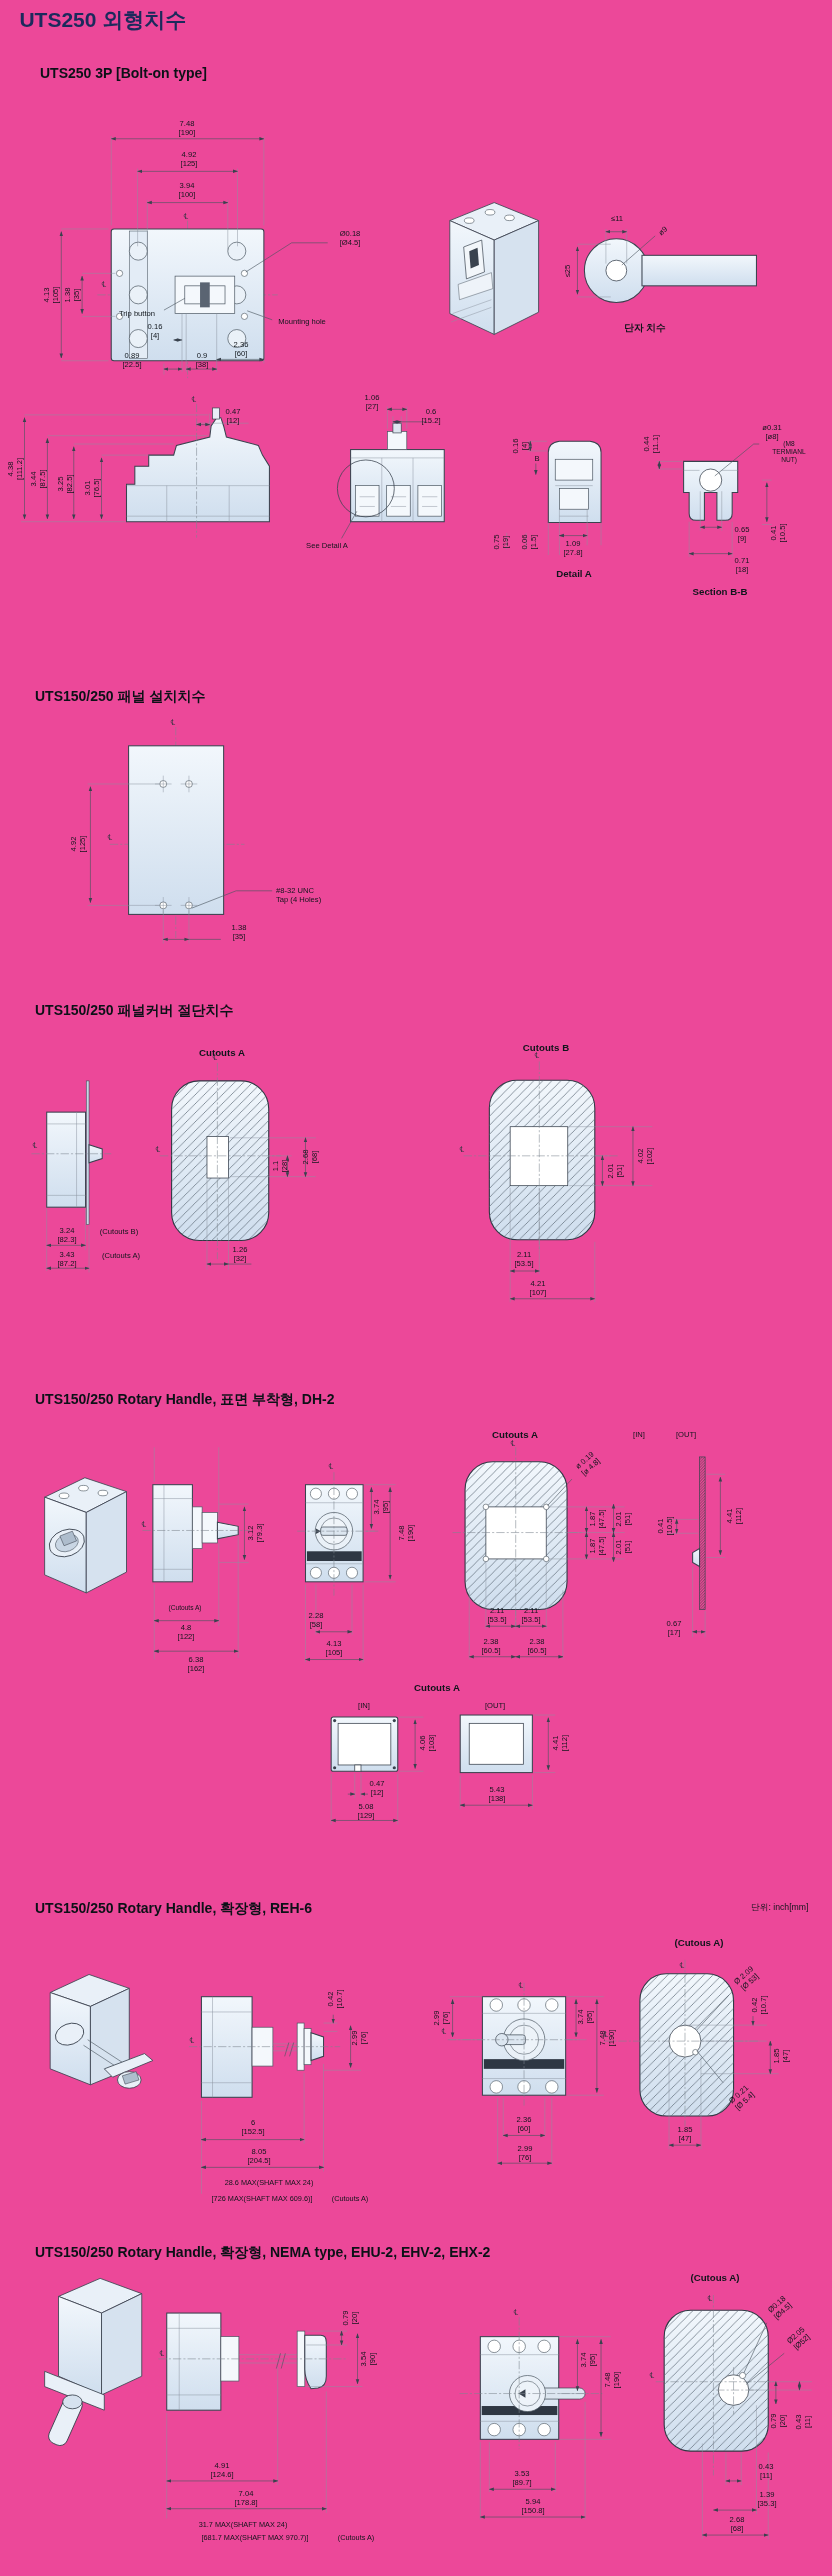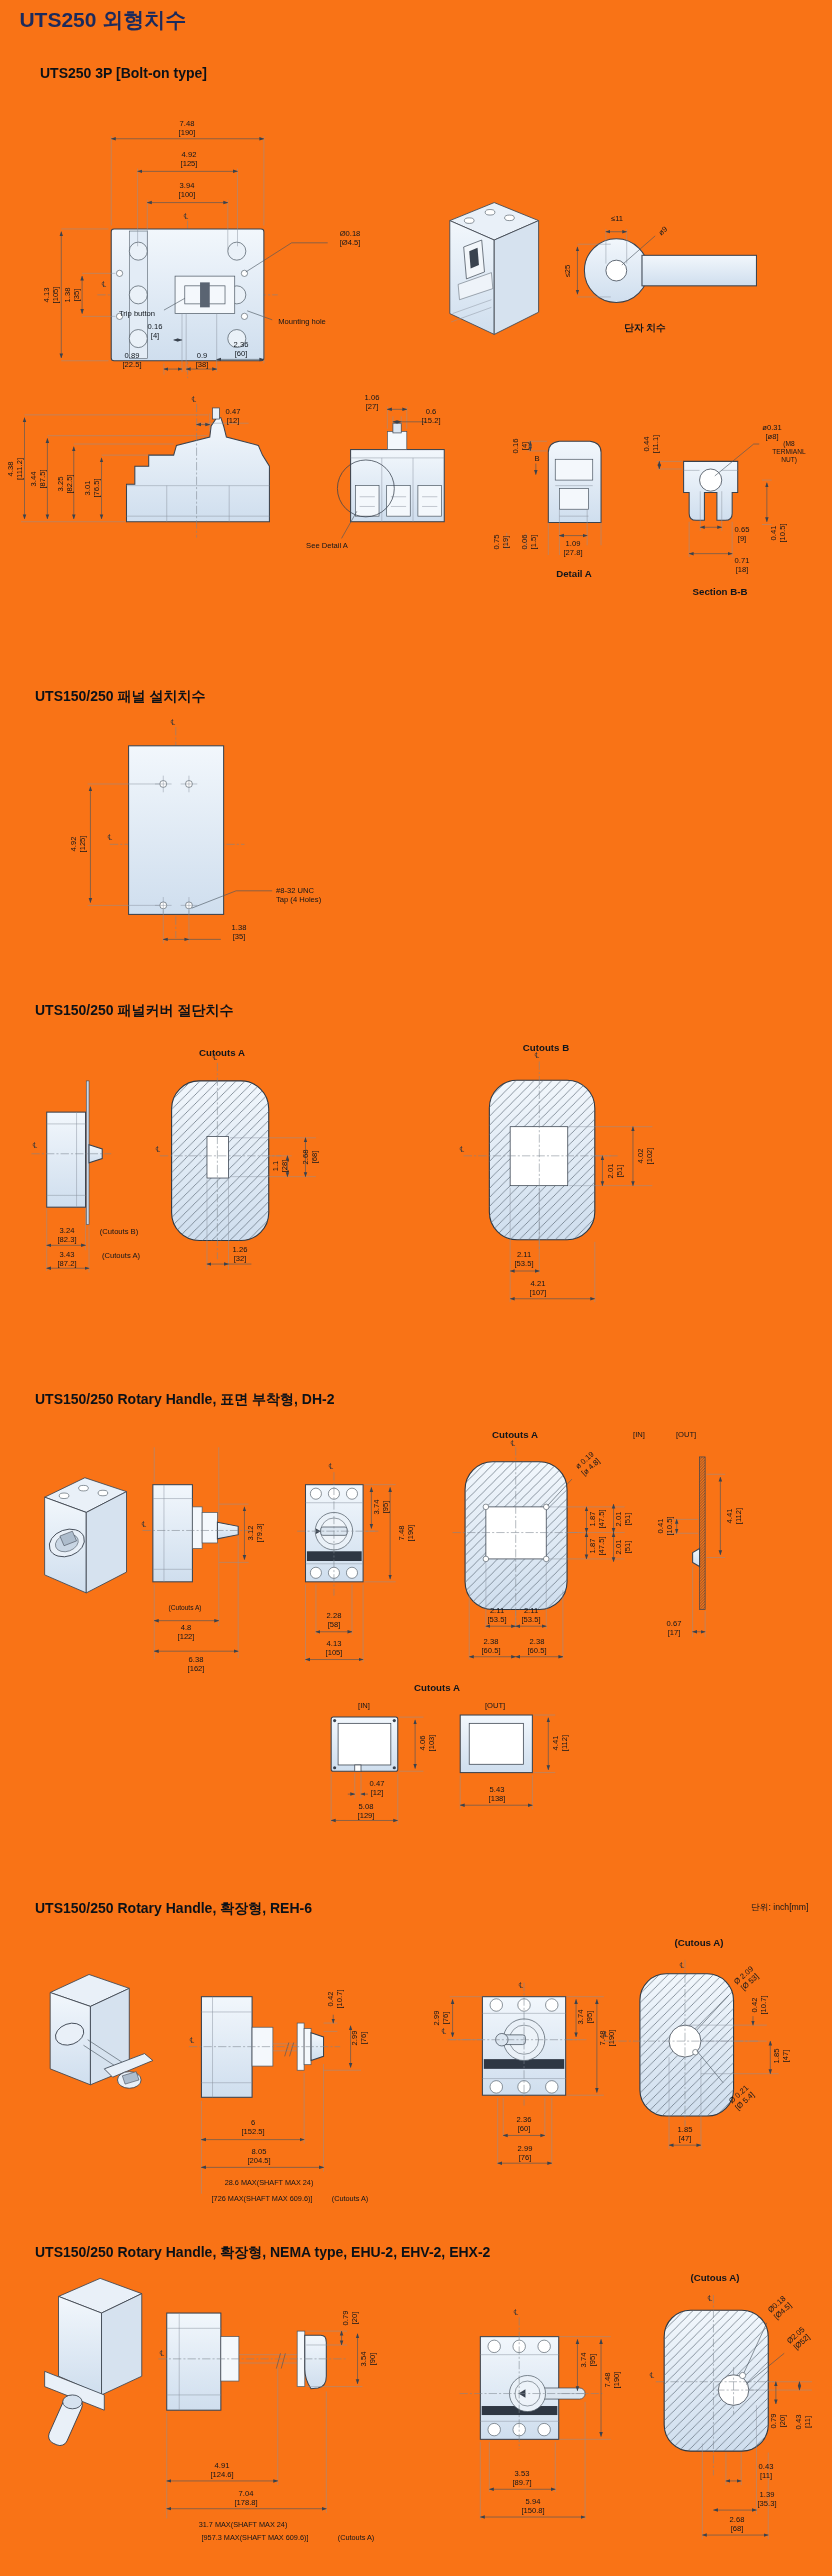--- a/index.html
+++ b/index.html
@@ -1,16 +1,16 @@
 <!DOCTYPE html>
 <html style="font-size:11px"><head>
 <meta charset="utf-8">
 <style>
   html,body{margin:0;padding:0;background:#fff;font-family:"Liberation Sans",sans-serif;color:#10151b;}
-  #canvas{position:relative;width:833px;height:2576px;background:#f97316;overflow:hidden;}
+  #canvas{position:relative;width:833px;height:2576px;background:#ec4899;overflow:hidden;}
   #lw{position:absolute;left:0;top:0;}
   .lbl{position:absolute;font-size:7.6px;line-height:1.25;text-align:center;white-space:pre-line;
        transform:translate(-50%,-50%);color:#10151b;}
   .rot{transform:translate(-50%,-50%) rotate(-90deg);}
   .diag{transform:translate(-50%,-50%) rotate(-42deg);}
   .cap{font-weight:bold;font-size:9.7px;}
   .cl{font-size:8.3px;color:#2a323c;}
   .small{font-size:6.6px;}
   .mx{font-size:7.3px;}
   .tl{text-align:left;transform:translate(0,-50%);}
@@ -576,21 +576,21 @@
 <div class="lbl small" style="left:185px;top:1608px">(Cutouts A)</div>
 <div class="lbl" style="left:186px;top:1632px">4.8
 [122]</div>
 <div class="lbl" style="left:196px;top:1664px">6.38
 [162]</div>
 <div class="lbl cl" style="left:331px;top:1466px">℄</div>
 <div class="lbl rot" style="left:381px;top:1507px">3.74
 [95]</div>
 <div class="lbl rot" style="left:406px;top:1533px">7.48
 [190]</div>
-<div class="lbl" style="left:334px;top:1620px">2.28
+<div class="lbl" style="left:316px;top:1620px">2.28
 [58]</div>
 <div class="lbl" style="left:334px;top:1648px">4.13
 [105]</div>
 <div class="lbl cap" style="left:515px;top:1435px">Cutouts A</div>
 <div class="lbl cl" style="left:513px;top:1443px">℄</div>
 <div class="lbl diag" style="left:588px;top:1464px">ø 0.19
 [ø 4.8]</div>
 <div class="lbl rot" style="left:597px;top:1519px">1.87
 [47.5]</div>
 <div class="lbl rot" style="left:597px;top:1546px">1.87
@@ -673,21 +673,21 @@
 <div class="lbl cl" style="left:162px;top:2353px">℄</div>
 <div class="lbl rot" style="left:350px;top:2318px">0.79
 [20]</div>
 <div class="lbl rot" style="left:368px;top:2359px">3.54
 [90]</div>
 <div class="lbl" style="left:222px;top:2470px">4.91
 [124.6]</div>
 <div class="lbl" style="left:246px;top:2498px">7.04
 [178.8]</div>
 <div class="lbl mx" style="left:243px;top:2525px">31.7 MAX(SHAFT MAX 24)</div>
-<div class="lbl mx" style="left:255px;top:2538px">[957.3 MAX(SHAFT MAX 609.6)]</div>
+<div class="lbl mx" style="left:255px;top:2538px">[681.7 MAX(SHAFT MAX 970.7)]</div>
 <div class="lbl mx" style="left:356px;top:2538px">(Cutouts A)</div>
 <div class="lbl cl" style="left:516px;top:2312px">℄</div>
 <div class="lbl rot" style="left:588px;top:2360px">3.74
 [95]</div>
 <div class="lbl rot" style="left:612px;top:2380px">7.48
 [190]</div>
 <div class="lbl" style="left:522px;top:2478px">3.53
 [89.7]</div>
 <div class="lbl" style="left:533px;top:2506px">5.94
 [150.8]</div>

